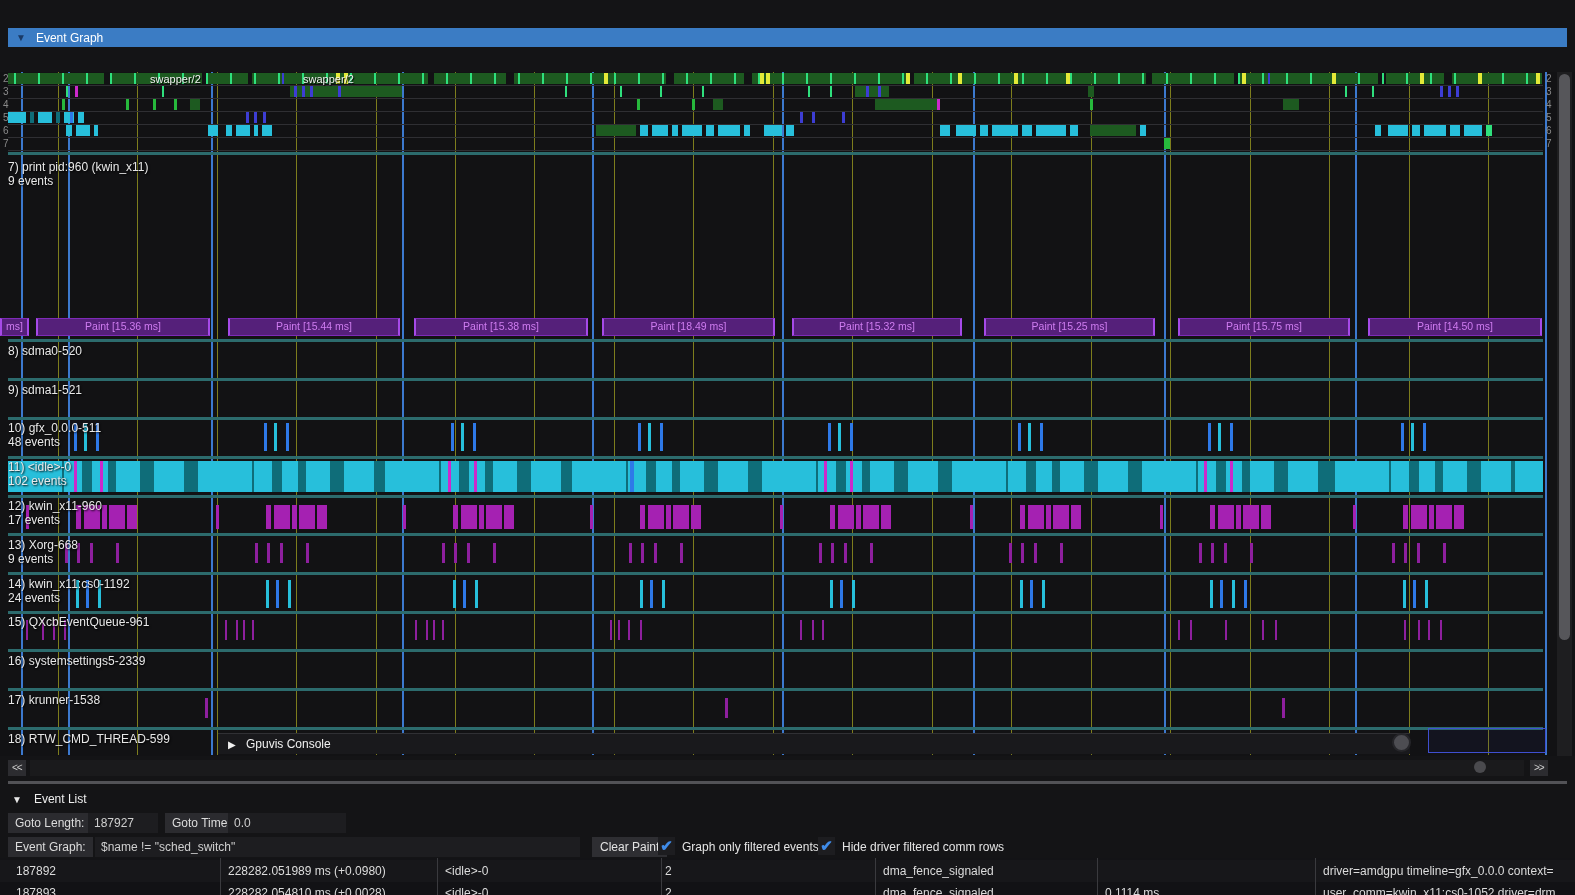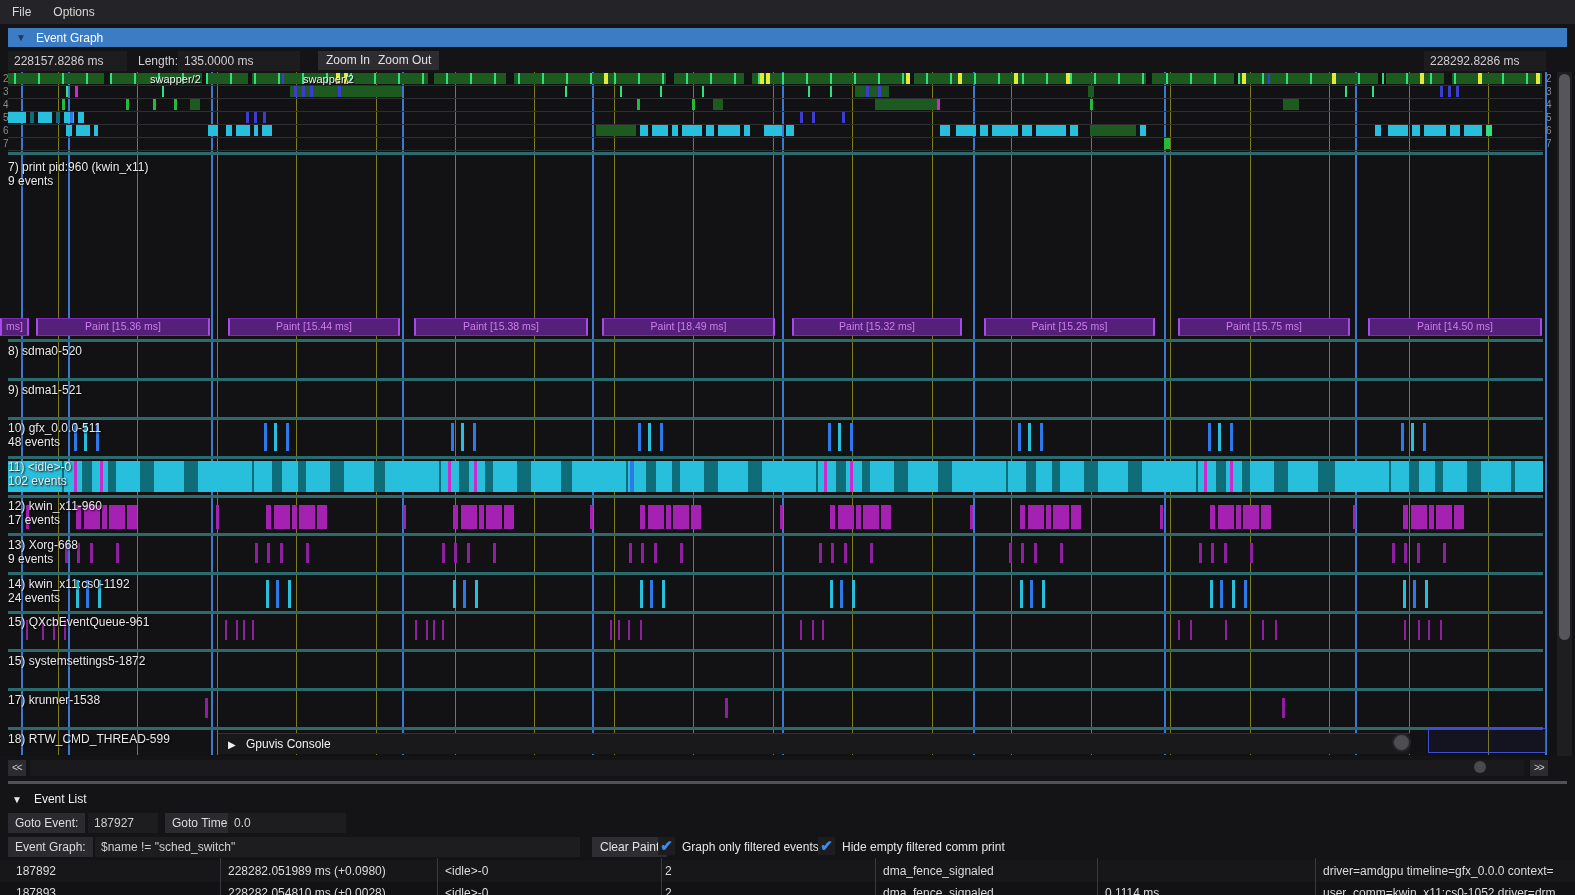--- a/index.html
+++ b/index.html
@@ -28,38 +28,26 @@
   .btn{position:absolute;height:20px;line-height:20px;background:#2e2e32;color:#e2e2e2;font-size:12px;padding:0 8px;}
   .cbx{position:absolute;width:17px;height:18px;background:#1d1d20;color:#3f8be8;font-size:15px;font-weight:bold;line-height:17px;text-align:center;}
   .cbx-label{position:absolute;height:20px;line-height:20px;font-size:12px;color:#e4e4e4;}
   #etable{position:absolute;left:0;top:858px;width:1575px;height:37px;background:#131316;overflow:hidden;}
 </style>
 </head>
 <body>
 
 <div class="app">
 
-  <div class="menubar">
-    <span class="menu-item">File</span>
-    <span class="menu-item">Options</span>
-  </div>
 
   <div class="eg-header">
     <span class="tri">▼</span>
     <span>Event Graph</span>
   </div>
 
-  <div class="toolbar">
-    <div class="tb-input" style="left:8px;width:119px;">228157.8286 ms</div>
-    <div class="tb-label" style="left:138px;">Length:</div>
-    <div class="tb-input" style="left:178px;width:122px;">135.0000 ms</div>
-    <div class="tb-btn" style="left:318px;">Zoom In</div>
-    <div class="tb-btn" style="left:370px;">Zoom Out</div>
-    <div class="tb-input" style="left:1424px;width:122px;">228292.8286 ms</div>
-  </div>
 
   <div id="graph">
       <div style="position: absolute; left: 58px; top: 0px; width: 1px; height: 683px; background: rgb(125, 125, 29);"></div>
       <div style="position: absolute; left: 137px; top: 0px; width: 1px; height: 683px; background: rgb(125, 125, 29);"></div>
       <div style="position: absolute; left: 217px; top: 0px; width: 1px; height: 683px; background: rgb(125, 125, 29);"></div>
       <div style="position: absolute; left: 296px; top: 0px; width: 1px; height: 683px; background: rgb(125, 125, 29);"></div>
       <div style="position: absolute; left: 376px; top: 0px; width: 1px; height: 683px; background: rgb(125, 125, 29);"></div>
       <div style="position: absolute; left: 455px; top: 0px; width: 1px; height: 683px; background: rgb(125, 125, 29);"></div>
       <div style="position: absolute; left: 534px; top: 0px; width: 1px; height: 683px; background: rgb(125, 125, 29);"></div>
       <div style="position: absolute; left: 614px; top: 0px; width: 1px; height: 683px; background: rgb(125, 125, 29);"></div>
@@ -496,21 +484,21 @@
 17 events</div>
       <div style="position: absolute; left: 8px; top: 500px; width: 1535px; height: 3px; background: rgb(44, 107, 109);"></div>
       <div style="position: absolute; left: 8px; top: 466px; color: rgb(232, 232, 232); font: 12px / 14px &quot;Liberation Sans&quot;, sans-serif; text-shadow: rgb(0, 0, 0) 1px 1px 2px; white-space: pre;">13) Xorg-668
 9 events</div>
       <div style="position: absolute; left: 8px; top: 539px; width: 1535px; height: 3px; background: rgb(44, 107, 109);"></div>
       <div style="position: absolute; left: 8px; top: 505px; color: rgb(232, 232, 232); font: 12px / 14px &quot;Liberation Sans&quot;, sans-serif; text-shadow: rgb(0, 0, 0) 1px 1px 2px; white-space: pre;">14) kwin_x11:cs0-1192
 24 events</div>
       <div style="position: absolute; left: 8px; top: 577px; width: 1535px; height: 3px; background: rgb(44, 107, 109);"></div>
       <div style="position: absolute; left: 8px; top: 543px; color: rgb(232, 232, 232); font: 12px / 14px &quot;Liberation Sans&quot;, sans-serif; text-shadow: rgb(0, 0, 0) 1px 1px 2px; white-space: pre;">15) QXcbEventQueue-961</div>
       <div style="position: absolute; left: 8px; top: 616px; width: 1535px; height: 3px; background: rgb(44, 107, 109);"></div>
-      <div style="position: absolute; left: 8px; top: 582px; color: rgb(232, 232, 232); font: 12px / 14px &quot;Liberation Sans&quot;, sans-serif; text-shadow: rgb(0, 0, 0) 1px 1px 2px; white-space: pre;">15) systemsettings5-1872</div>
+      <div style="position: absolute; left: 8px; top: 582px; color: rgb(232, 232, 232); font: 12px / 14px &quot;Liberation Sans&quot;, sans-serif; text-shadow: rgb(0, 0, 0) 1px 1px 2px; white-space: pre;">16) systemsettings5-2339</div>
       <div style="position: absolute; left: 8px; top: 655px; width: 1535px; height: 3px; background: rgb(44, 107, 109);"></div>
       <div style="position: absolute; left: 8px; top: 621px; color: rgb(232, 232, 232); font: 12px / 14px &quot;Liberation Sans&quot;, sans-serif; text-shadow: rgb(0, 0, 0) 1px 1px 2px; white-space: pre;">17) krunner-1538</div>
       <div style="position: absolute; left: 8px; top: 660px; color: rgb(232, 232, 232); font: 12px / 14px &quot;Liberation Sans&quot;, sans-serif; text-shadow: rgb(0, 0, 0) 1px 1px 2px; white-space: pre;">18) RTW_CMD_THREAD-599</div>
       <div style="position: absolute; left: 3px; top: 1px; color: rgb(138, 138, 138); font: 10px / 11px &quot;Liberation Sans&quot;, sans-serif;">2</div>
       <div style="position: absolute; left: 1546px; top: 1px; color: rgb(138, 138, 138); font: 10px / 11px &quot;Liberation Sans&quot;, sans-serif;">2</div>
       <div style="position: absolute; left: 3px; top: 14px; color: rgb(138, 138, 138); font: 10px / 11px &quot;Liberation Sans&quot;, sans-serif;">3</div>
       <div style="position: absolute; left: 1546px; top: 14px; color: rgb(138, 138, 138); font: 10px / 11px &quot;Liberation Sans&quot;, sans-serif;">3</div>
       <div style="position: absolute; left: 3px; top: 27px; color: rgb(138, 138, 138); font: 10px / 11px &quot;Liberation Sans&quot;, sans-serif;">4</div>
       <div style="position: absolute; left: 1546px; top: 27px; color: rgb(138, 138, 138); font: 10px / 11px &quot;Liberation Sans&quot;, sans-serif;">4</div>
       <div style="position: absolute; left: 3px; top: 40px; color: rgb(138, 138, 138); font: 10px / 11px &quot;Liberation Sans&quot;, sans-serif;">5</div>
@@ -550,34 +538,34 @@
   </div>
 
   <div class="splitter"></div>
 
   <div class="el-header">
     <span class="tri">▼</span>
     <span>Event List</span>
   </div>
 
   <div>
-    <div class="chip" style="left:8px;top:813px;">Goto Event:</div>
+    <div class="chip" style="left:8px;top:813px;">Goto Length:</div>
     <div class="field" style="left:88px;top:813px;width:70px;">187927</div>
     <div class="chip" style="left:165px;top:813px;">Goto Time:</div>
     <div class="field" style="left:228px;top:813px;width:118px;">0.0</div>
   </div>
 
   <div>
     <div class="chip" style="left:8px;top:837px;">Event Graph:</div>
     <div class="field" style="left:95px;top:837px;width:485px;">$name != "sched_switch"</div>
     <div class="btn" style="left:592px;top:837px;">Clear Paint</div>
     <div class="cbx" style="left:658px;top:837px;">✔</div>
     <div class="cbx-label" style="left:682px;top:837px;">Graph only filtered events</div>
     <div class="cbx" style="left:818px;top:837px;">✔</div>
-    <div class="cbx-label" style="left:842px;top:837px;">Hide empty filtered comm print</div>
+    <div class="cbx-label" style="left:842px;top:837px;">Hide driver filtered comm rows</div>
   </div>
 
   <div id="etable">
       <div style="position: absolute; left: 0px; top: 2px; width: 1575px; height: 22px; background: rgb(23, 23, 26);">
         <div style="position: absolute; left: 16px; top: 3px; color: rgb(220, 220, 220); font: 12px / 16px &quot;Liberation Sans&quot;, sans-serif; white-space: nowrap;">187892</div>
         <div style="position: absolute; left: 228px; top: 3px; color: rgb(220, 220, 220); font: 12px / 16px &quot;Liberation Sans&quot;, sans-serif; white-space: nowrap;">228282.051989 ms (+0.0980)</div>
         <div style="position: absolute; left: 445px; top: 3px; color: rgb(220, 220, 220); font: 12px / 16px &quot;Liberation Sans&quot;, sans-serif; white-space: nowrap;">&lt;idle&gt;-0</div>
         <div style="position: absolute; left: 665px; top: 3px; color: rgb(220, 220, 220); font: 12px / 16px &quot;Liberation Sans&quot;, sans-serif; white-space: nowrap;">2</div>
         <div style="position: absolute; left: 883px; top: 3px; color: rgb(220, 220, 220); font: 12px / 16px &quot;Liberation Sans&quot;, sans-serif; white-space: nowrap;">dma_fence_signaled</div>
         <div style="position: absolute; left: 1105px; top: 3px; color: rgb(220, 220, 220); font: 12px / 16px &quot;Liberation Sans&quot;, sans-serif; white-space: nowrap;"></div>

